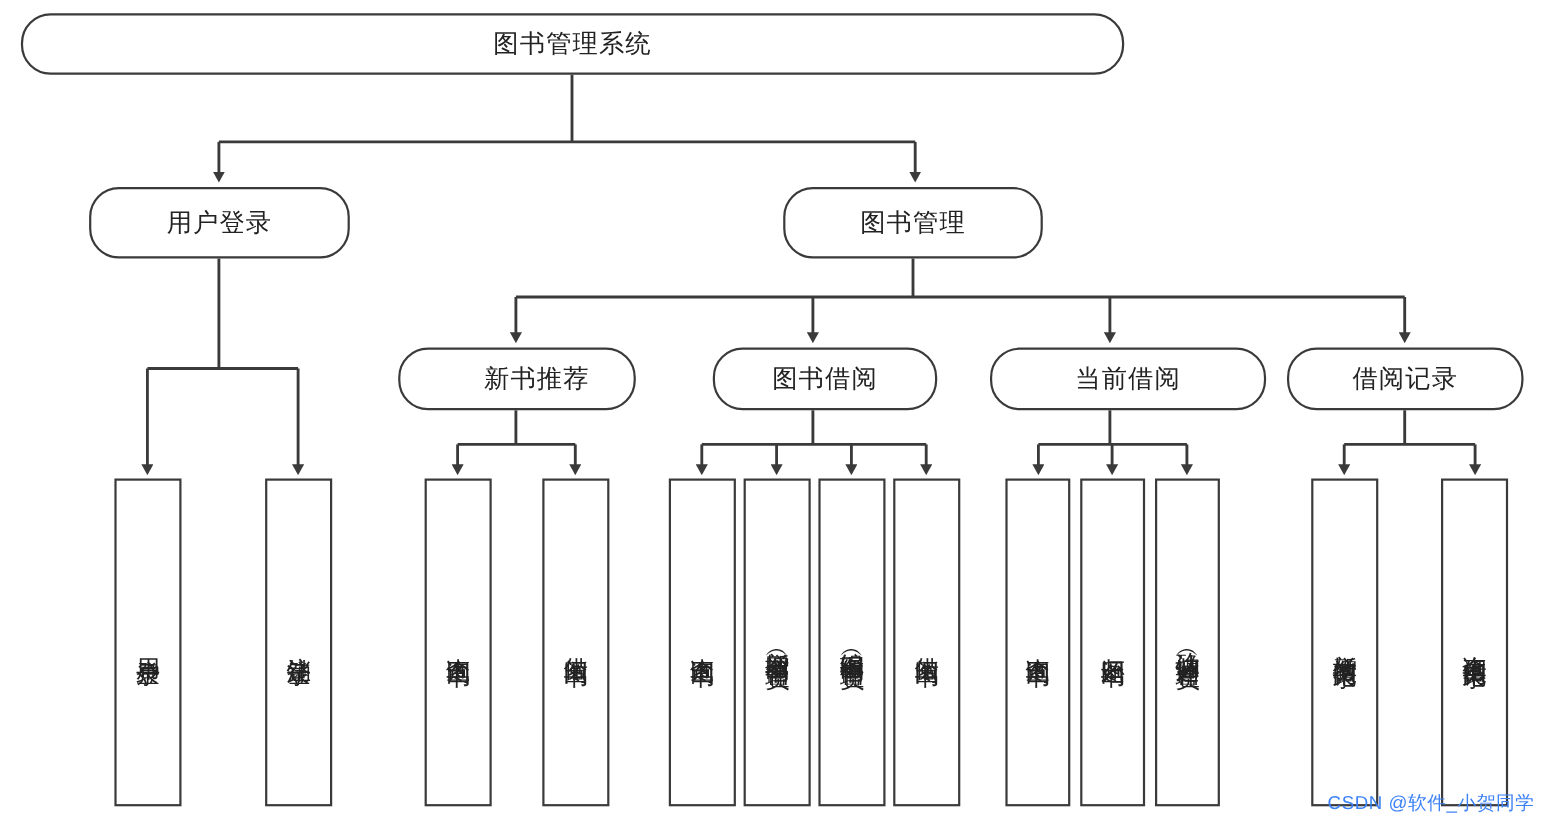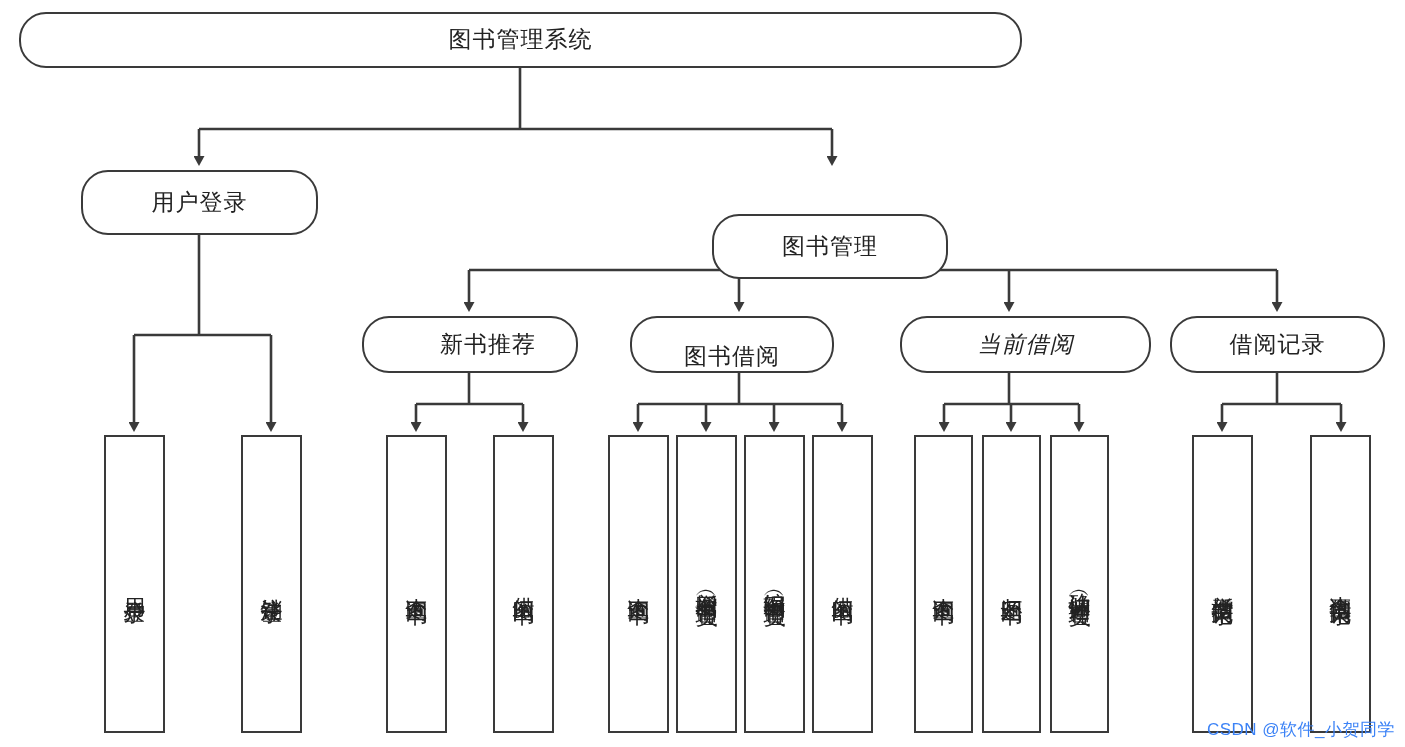--- a/index.html
+++ b/index.html
@@ -125,31 +125,31 @@
     </g>
   </svg>
 
   <div class="node horiz" style="left:19px; top:12px; width:1003px; height:56px;">
     <span class="label">图书管理系统</span>
   </div>
 
   <div class="node horiz" style="left:81px; top:170px; width:237px; height:65px;">
     <span class="label">用户登录</span>
   </div>
-  <div class="node horiz" style="left:712px; top:170px; width:236px; height:65px;margin-top:44px;">
+  <div class="node horiz" style="left:712px; top:170px; width:236px; height:65px;">
     <span class="label">图书管理</span>
   </div>
 
   <div class="node horiz" style="left:362px; top:316px; width:216px; height:57px;padding-left:36px;">
     <span class="label">新书推荐</span>
   </div>
-  <div class="node horiz" style="left:630px; top:316px; width:204px; height:57px;align-items:flex-end;">
+  <div class="node horiz" style="left:648px; top:316px; width:204px; height:57px;">
     <span class="label">图书借阅</span>
   </div>
-  <div class="node horiz" style="left:900px; top:316px; width:251px; height:57px;font-style:italic;">
+  <div class="node horiz" style="left:900px; top:316px; width:251px; height:57px;">
     <span class="label">当前借阅</span>
   </div>
   <div class="node horiz" style="left:1170px; top:316px; width:215px; height:57px;justify-content:center;">
     <span class="label">借阅记录</span>
   </div>
 
   <div class="node vert" style="left:104px; top:435px; width:61px; height:298px;">
     <span class="label">用户登录</span>
   </div>
   <div class="node vert" style="left:241px; top:435px; width:61px; height:298px;">

